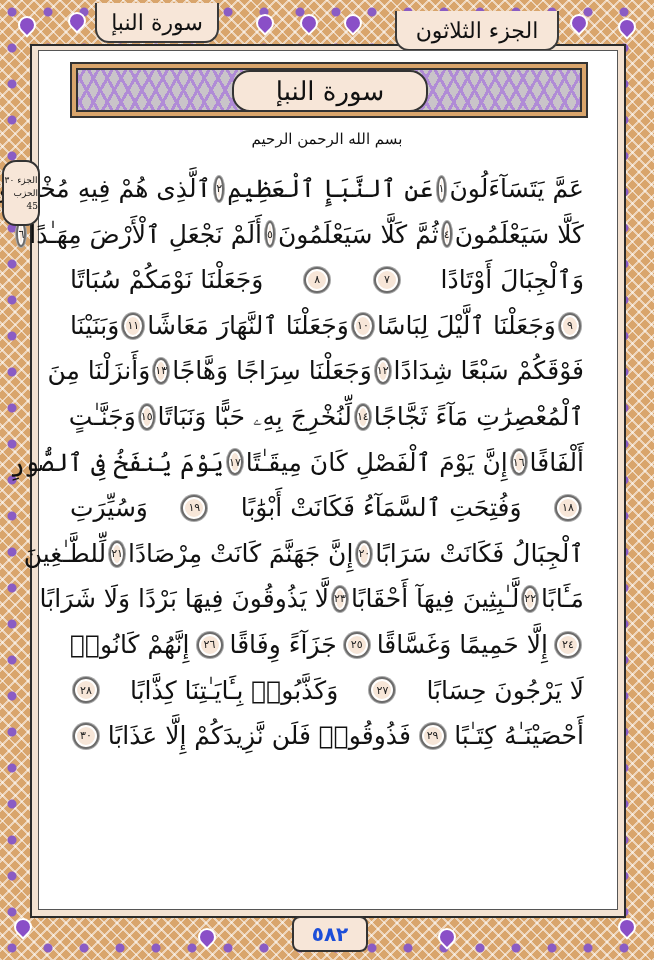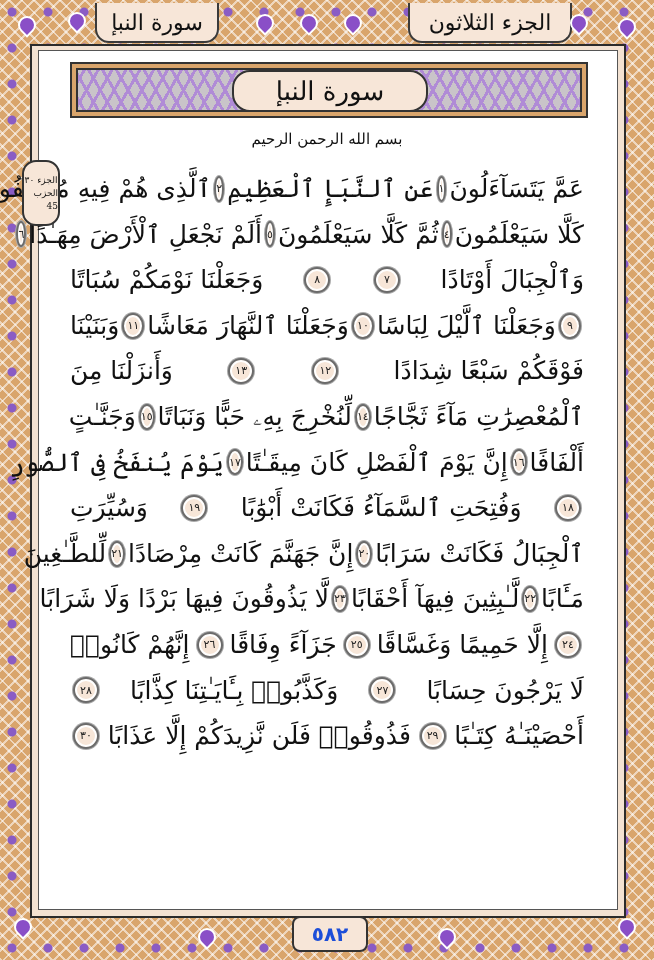--- a/index.html
+++ b/index.html
@@ -23,21 +23,21 @@
     background:#ffffff; border:1px solid #555;
   }
 
   
   .hdr-cartouche {
     position:absolute; top:3px; height:38px; background:#f7e6d8;
     border:2px solid #3a3a3a; border-top:none; border-radius:0 0 14px 14px;
     display:flex; align-items:center; justify-content:center;
     font-family:"DejaVu Serif", serif; font-size:22px; color:#111; direction:rtl;
   }
-  .hdr-juz { left:408px; width:160px; }
+  .hdr-juz { left:395px; width:160px;margin-top:8px; }
   .hdr-surah { left:95px; width:120px; }
 
   
   .surah-banner {
     position:absolute; left:70px; top:62px; width:514px; height:52px;
     border:2px solid #333;
     background:
       repeating-linear-gradient(60deg, #b08bd6 0 3px, transparent 3px 12px),
       repeating-linear-gradient(-60deg, #b08bd6 0 3px, transparent 3px 12px),
       #c9c4c9;
@@ -70,21 +70,21 @@
     font-size:11px; font-family:"DejaVu Sans", sans-serif; color:#222;
     box-shadow: inset 0 0 0 2px #fff, 0 0 0 1px #aaa;
     margin:0 3px; direction:rtl;
   }
 
   
   .side-marker {
     position:absolute; left:2px; top:160px; width:34px; height:62px;
     background:#f7e6d8; border:2px solid #333; border-radius:14px;
     display:flex; flex-direction:column; align-items:center; justify-content:center;
-    font-family:"DejaVu Serif", serif; font-size:9px; line-height:13px; direction:rtl; color:#111;margin-left:20px;
+    font-family:"DejaVu Serif", serif; font-size:9px; line-height:13px; direction:rtl; color:#111;
   }
 
   
   .page-number {
     position:absolute; left:292px; top:916px; width:72px; height:32px;
     background:#f7e6d8; border:2px solid #333; border-radius:8px;
     display:flex; align-items:center; justify-content:center;
     font-family:"DejaVu Sans", sans-serif; font-weight:bold; font-size:20px; color:#1d4ed8; direction:rtl;
   }
 
@@ -133,20 +133,21 @@
       <span class="ayah-marker">٩</span>
       <span class="seg">وَجَعَلْنَا ٱلَّيْلَ لِبَاسًا</span>
       <span class="ayah-marker">١٠</span>
       <span class="seg">وَجَعَلْنَا ٱلنَّهَارَ مَعَاشًا</span>
       <span class="ayah-marker">١١</span>
       <span class="seg">وَبَنَيْنَا</span>
     </div>
     <div class="line">
       <span class="seg">فَوْقَكُمْ سَبْعًا شِدَادًا</span>
       <span class="ayah-marker">١٢</span>
+      <span class="seg">وَجَعَلْنَا سِرَاجًا وَهَّاجًا</span>
       <span class="ayah-marker">١٣</span>
       <span class="seg">وَأَنزَلْنَا مِنَ</span>
     </div>
     <div class="line">
       <span class="seg">ٱلْمُعْصِرَٰتِ مَآءً ثَجَّاجًا</span>
       <span class="ayah-marker">١٤</span>
       <span class="seg">لِّنُخْرِجَ بِهِۦ حَبًّا وَنَبَاتًا</span>
       <span class="ayah-marker">١٥</span>
       <span class="seg">وَجَنَّـٰتٍ</span>
     </div>

